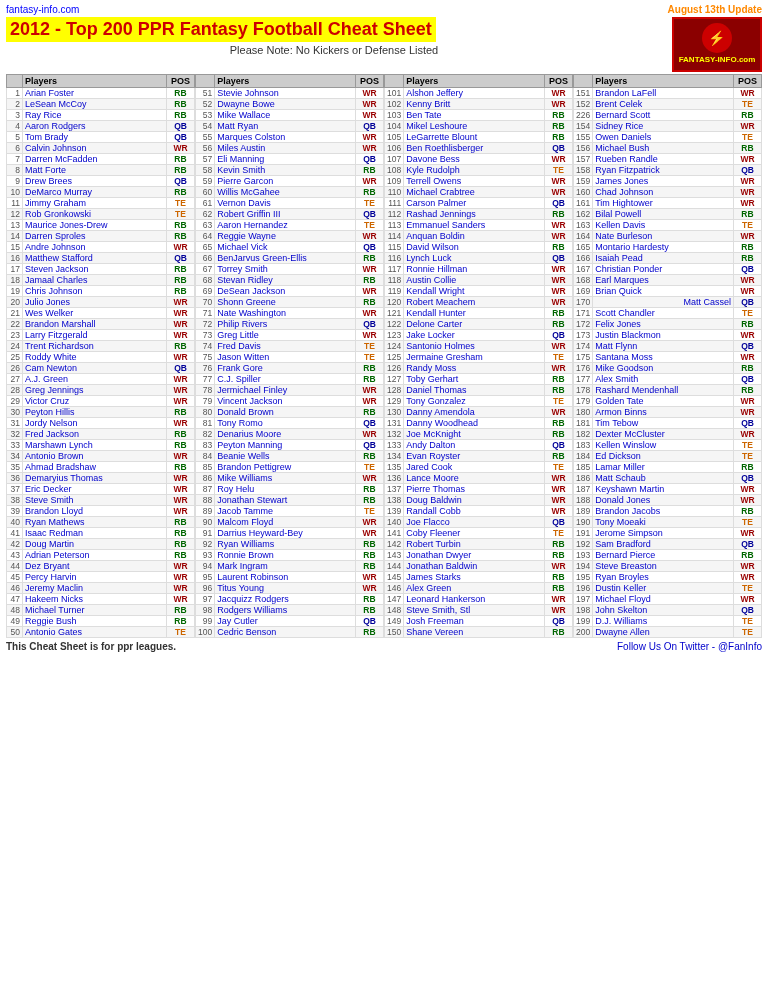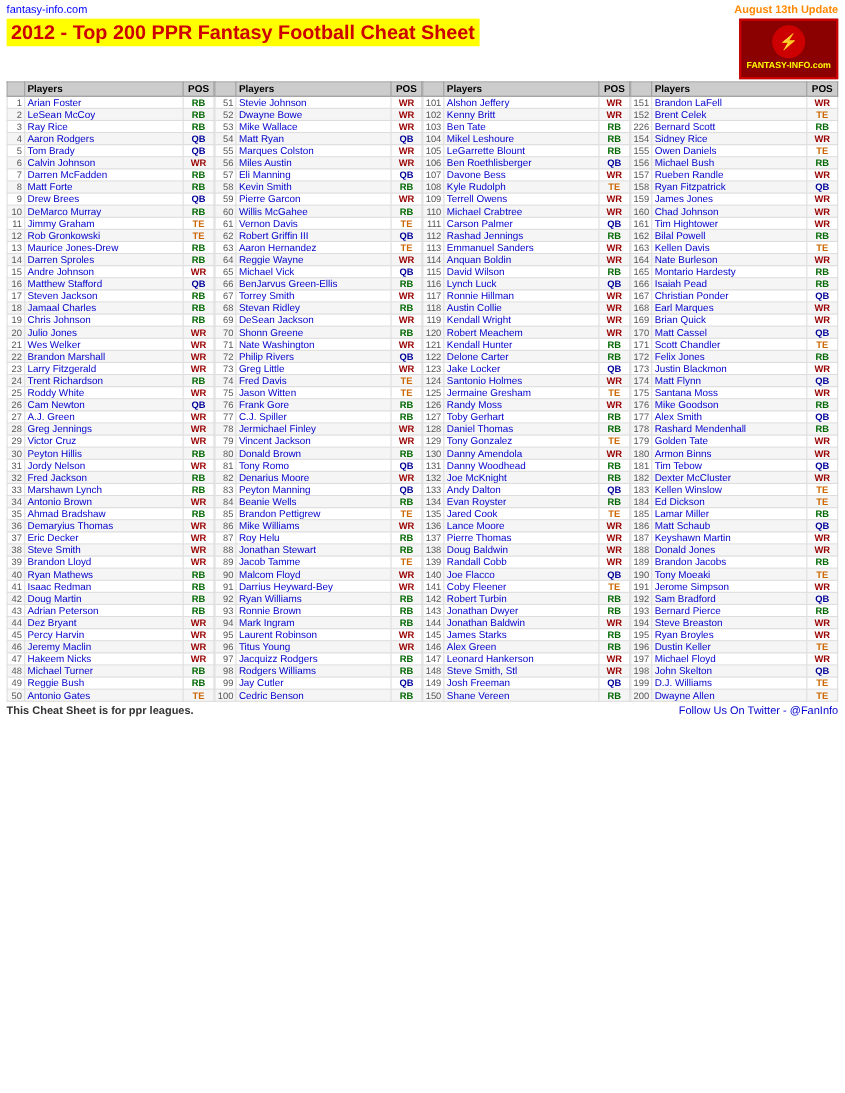--- a/index.html
+++ b/index.html
@@ -119,20 +119,21 @@
 <body>
 
 <div class="page">
   <div class="top-bar">
     <span class="site">fantasy-info.com</span>
     <span class="date">August 13th Update</span>
   </div>
   <div class="header-section">
     <div class="header-text">
       <div class="main-title">2012 - Top 200 PPR Fantasy Football Cheat Sheet</div>
+      <div class="subtitle">Please Note: No Kickers or Defense Listed</div>
     </div>
     <div class="logo-area">
       <div>
         <div class="logo-icon">⚡</div>
         <div class="logo-text">FANTASY-INFO.com</div>
       </div>
     </div>
   </div>
 
   <div class="four-col" id="players-grid">
@@ -1018,21 +1019,21 @@
             <td class="name" style="color: rgb(0, 0, 204);">Earl Marques</td>
             <td class="pos" style="color: rgb(153, 0, 0); font-weight: bold;">WR</td>
           </tr>
           <tr>
             <td class="num">169</td>
             <td class="name" style="color: rgb(0, 0, 204);">Brian Quick</td>
             <td class="pos" style="color: rgb(153, 0, 0); font-weight: bold;">WR</td>
           </tr>
           <tr>
             <td class="num">170</td>
-            <td class="name" style="color: rgb(0, 0, 204);">Matt Cassel</td>
+            <td class="name" style="color: rgb(0, 0, 204); text-align: right;">Matt Cassel</td>
             <td class="pos" style="color: rgb(0, 0, 153); font-weight: bold;">QB</td>
           </tr>
           <tr>
             <td class="num">171</td>
             <td class="name" style="color: rgb(0, 0, 204);">Scott Chandler</td>
             <td class="pos" style="color: rgb(204, 102, 0); font-weight: bold;">TE</td>
           </tr>
           <tr>
             <td class="num">172</td>
             <td class="name" style="color: rgb(0, 0, 204);">Felix Jones</td>

